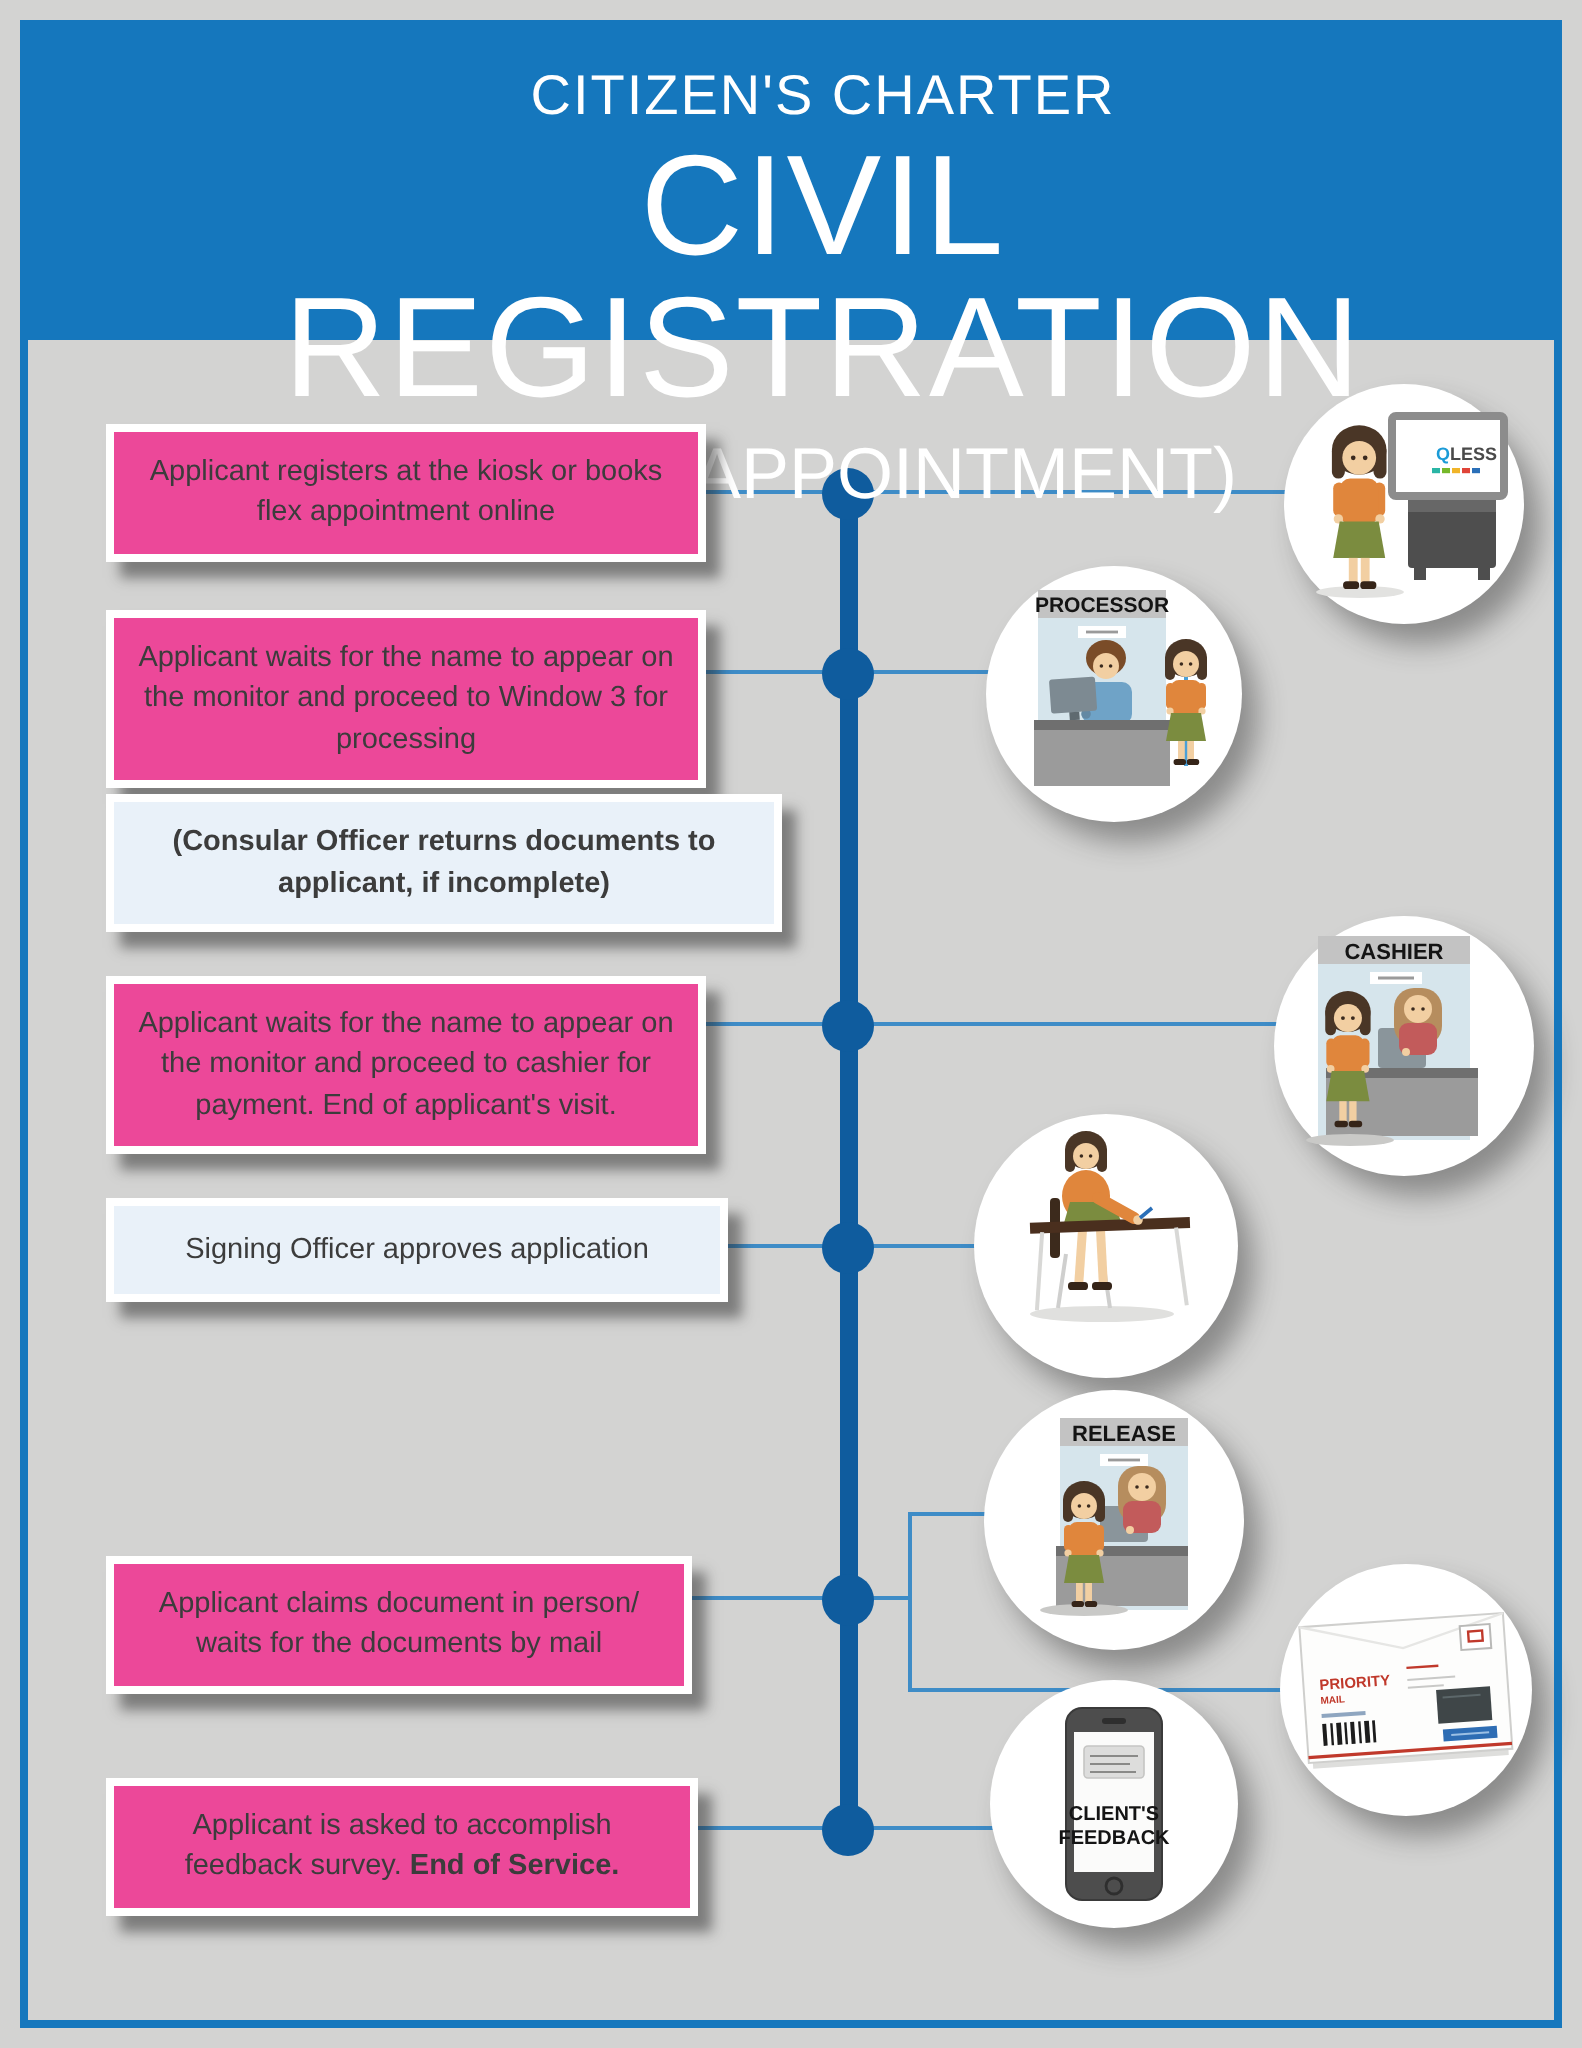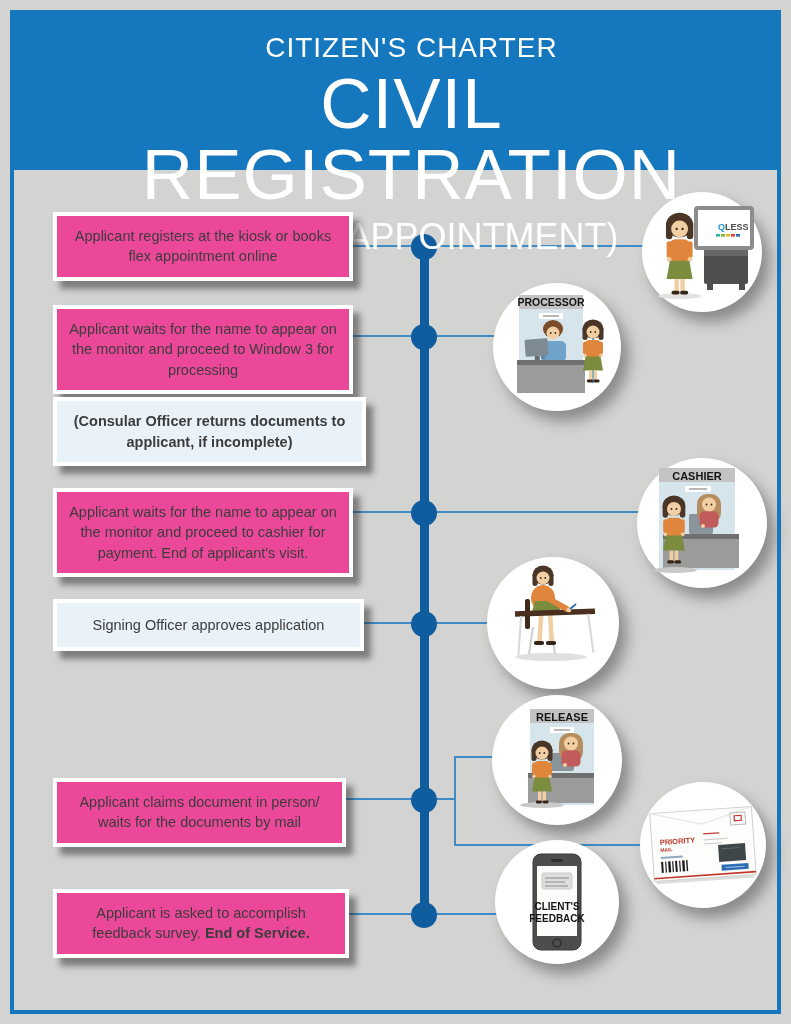--- a/index.html
+++ b/index.html
@@ -92,21 +92,21 @@
     <div class="h-title">CIVIL REGISTRATION</div>
     <div class="h-sub">(QLESS/APPOINTMENT)</div>
   </header>
 
   <div class="step pink" style="top:212px;min-height:66px;">
     <span>Applicant registers at the kiosk or books flex appointment online</span>
     </div>
   <div class="step pink" style="top:305px;min-height:68px;">
     <span>Applicant waits for the name to appear on the monitor and proceed to Window 3 for processing</span>
     </div>
-  <div class="step blue bold" style="top:397px;min-height:69px;width:313px;">
+  <div class="step blue bold" style="top:397px;min-height:69px;width:338px;">
     <span>(Consular Officer returns documents to applicant, if incomplete)</span>
     </div>
   <div class="step pink" style="top:488px;min-height:66px;">
     <span>Applicant waits for the name to appear on the monitor and proceed to cashier for payment. End of applicant's visit.</span>
     </div>
   <div class="step blue" style="top:599px;min-height:52px;width:311px;">
     <span>Signing Officer approves application</span>
     </div>
   <div class="step pink" style="top:889px;min-height:59px;width:296px;">
     <span><span>Applicant is asked to accomplish feedback survey. </span><b>End of Service.</b></span>

